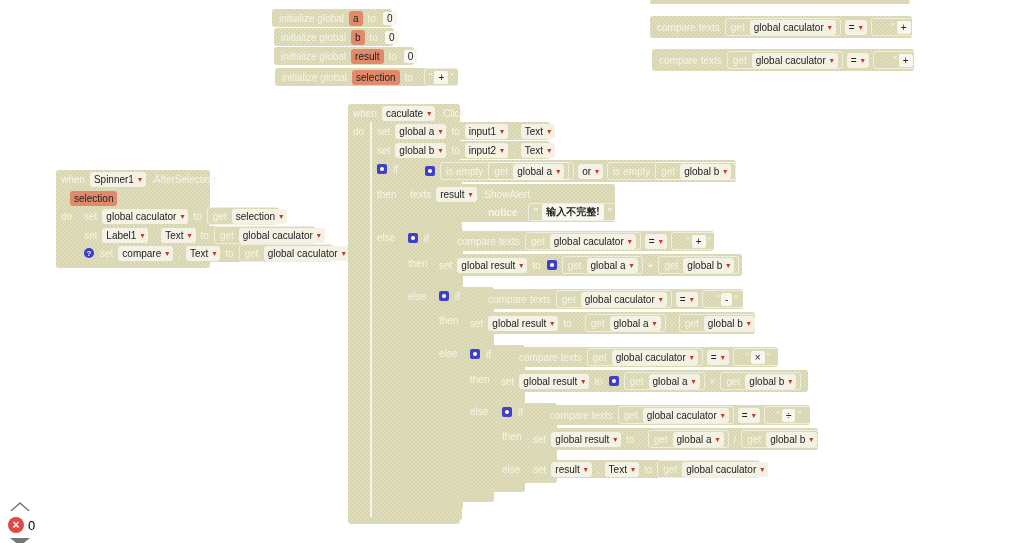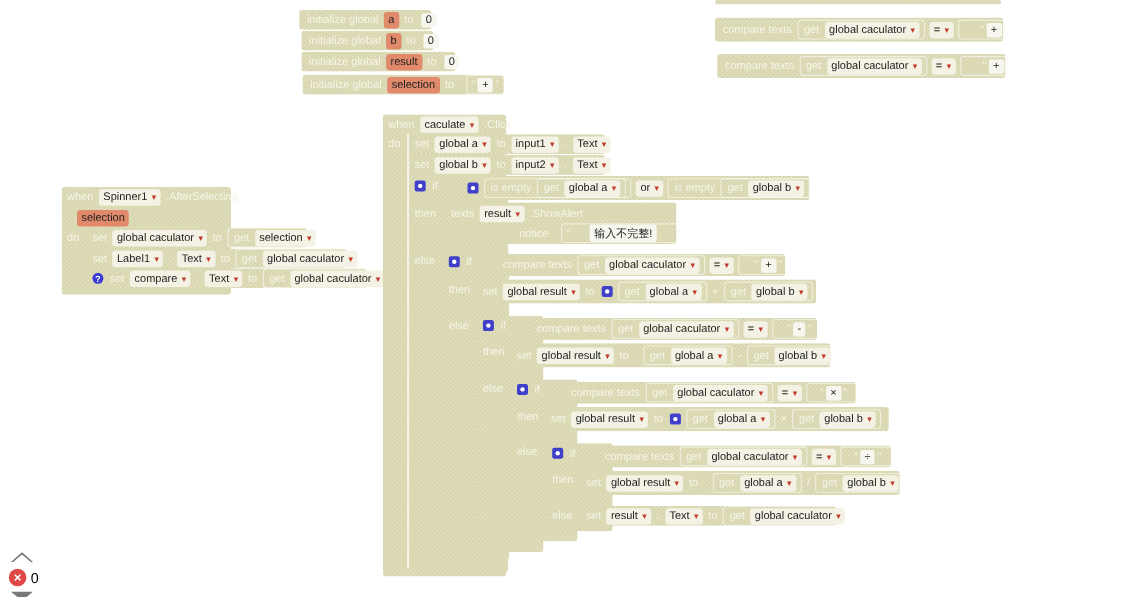--- a/index.html
+++ b/index.html
@@ -285,25 +285,25 @@
 </div>
 <div class="blk" style="left:405px;top:184px;width:210px;height:38px;">
   <div class="row" style="left:2px;top:1px;">
     <span class="kw">texts</span>
     <span class="fld">
         <span>result</span>
         <span class="dd">▾</span>
       </span>
     <span class="kw">.ShowAlert</span>
   </div>
-  <div class="row" style="left:64px;top:19px;">
+  <div class="row" style="left:80px;top:19px;font-weight:bold;">
     <span class="kw">notice</span>
     <span class="sock" style="margin-left:8px;">
       <span class="q">"</span>
-        <span class="num" style="margin:16px">输入不完整!</span>
+        <span class="num" style="margin:2px">输入不完整!</span>
         <span class="q">"</span>
     </span>
   </div>
 </div>
 
 <div class="blk" style="left:403px;top:229px;width:60px;height:280px;">
   <div class="row" style="left:2px;top:0;">
       <span class="gear"></span>
       <span class="kw">if</span>
     </div>

